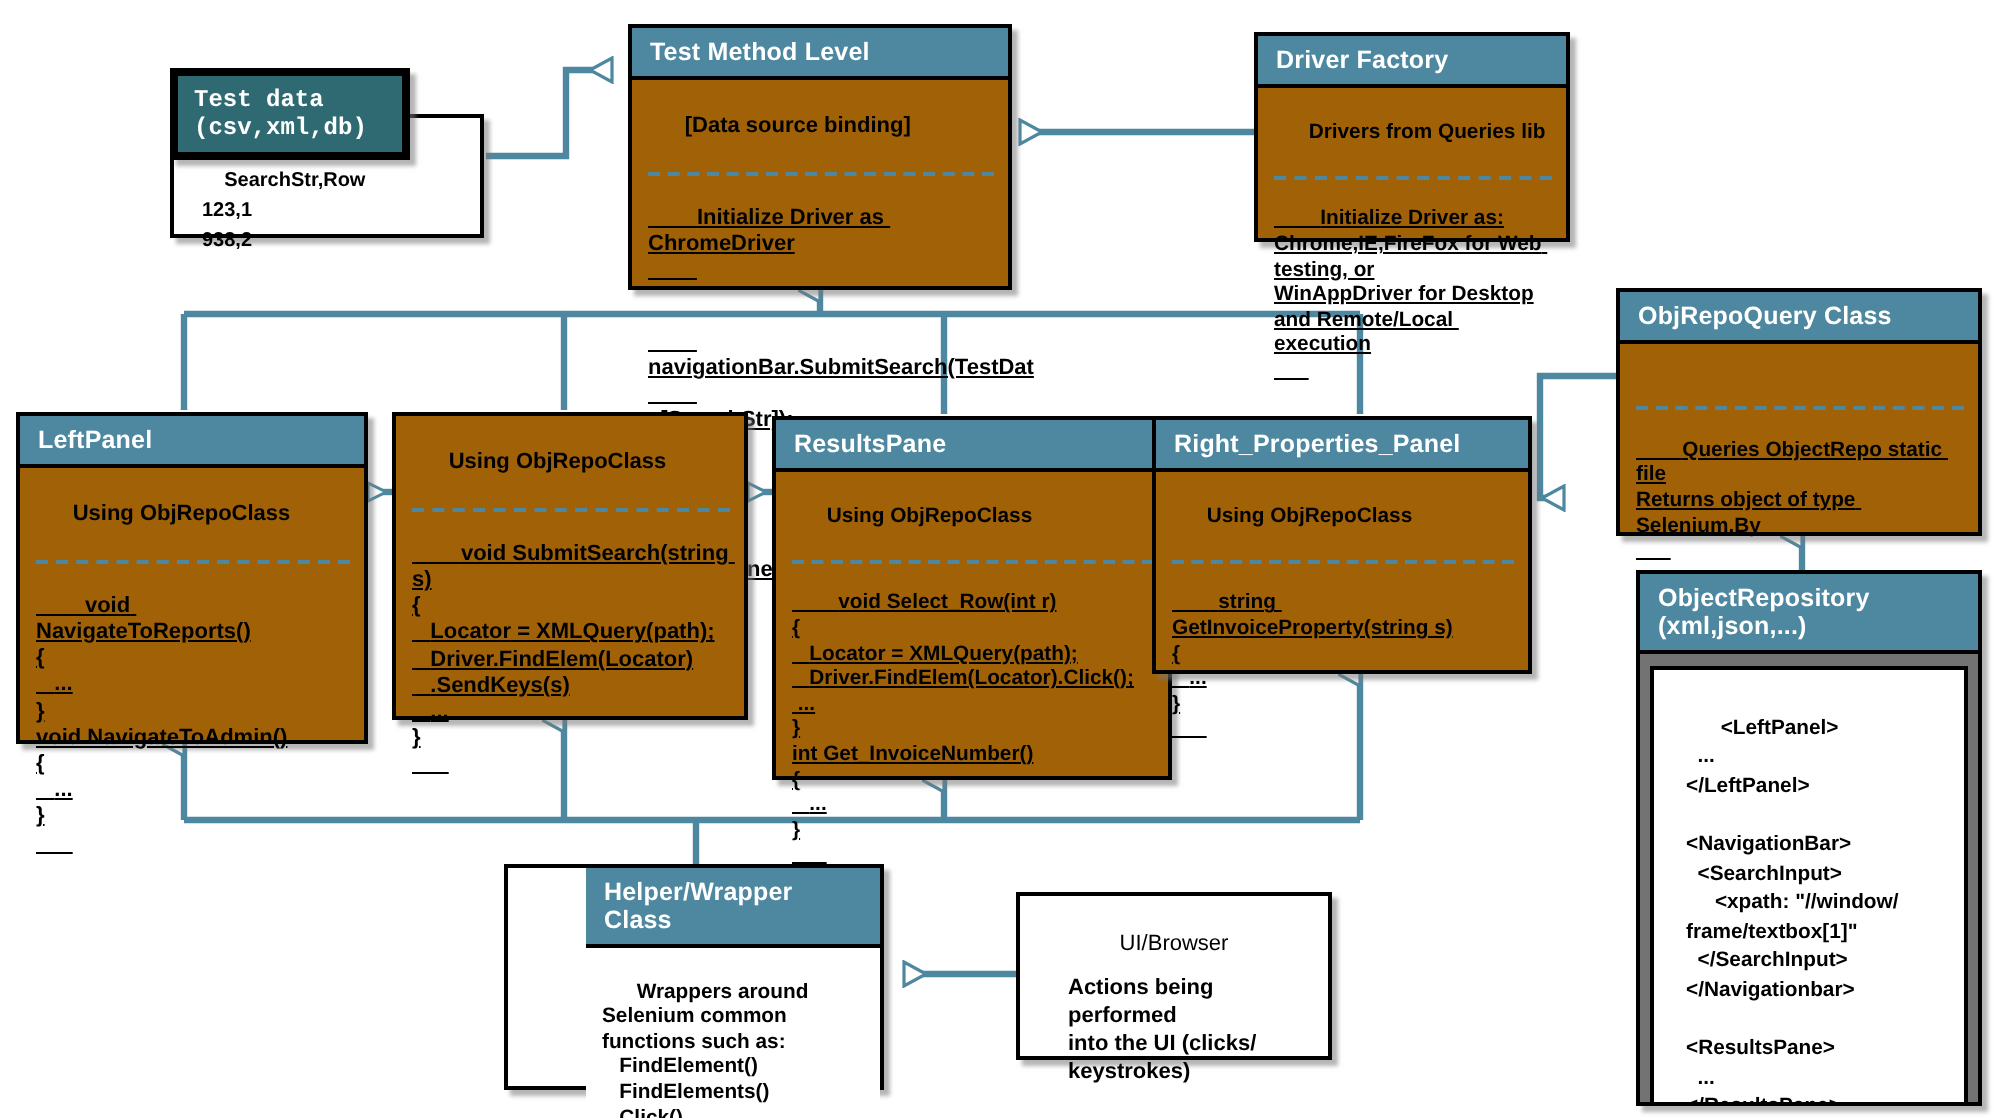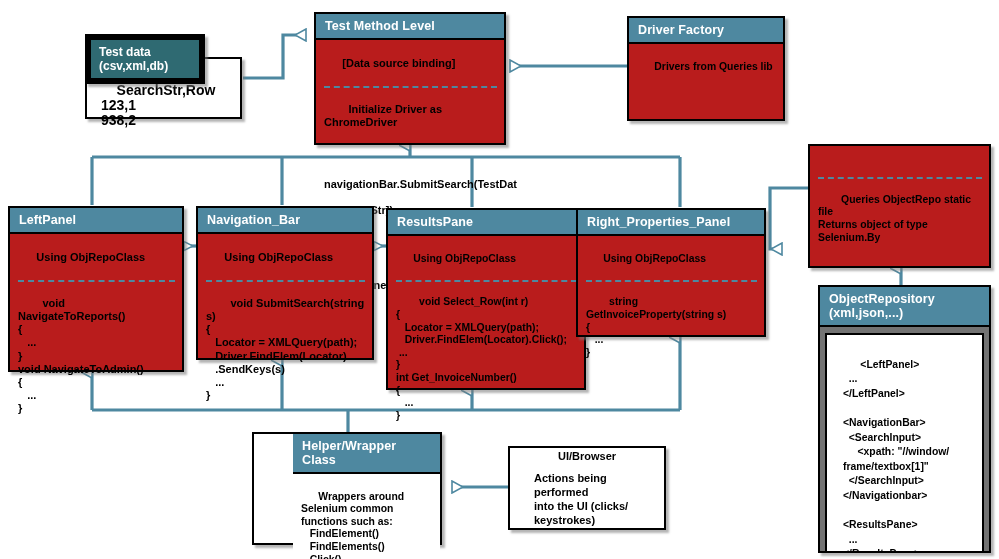--- a/index.html
+++ b/index.html
@@ -23,21 +23,21 @@
     width: 999px; height: 559px;
     z-index: 1;
   }
 
   
   .umlbox {
     position: absolute;
     z-index: 3;
     box-sizing: border-box;
     border: 2px solid #000000;
-    background: #b91c1c;
+    background: #a16207;
     box-shadow: 3px 3px 2px rgba(120,120,120,0.55);
   }
   .umlbox .hdr {
     background: #4e88a0;
     border-bottom: 2px solid #000000;
     color: #ffffff;
     font-weight: bold;
     font-size: 12.5px;
     padding: 5px 8px 5px 9px;
     letter-spacing: 0.1px;
@@ -49,70 +49,72 @@
     font-weight: bold;
     color: #000000;
     line-height: 13.2px;
     white-space: pre-wrap;
   }
   .umlbox .body.small { font-size: 10.4px; line-height: 12.6px; }
   .umlbox .compart {
     border-top: 2px dashed #4e88a0;
     margin: 2px 0 2px 0;
     padding-top: 2px;
+    text-decoration: underline;
   }
   .blank { display: block; height: 9px; }
 
   
   .notebox {
     position: absolute;
     z-index: 3;
     box-sizing: border-box;
     border: 2px solid #000000;
     background: #ffffff;
     box-shadow: 3px 3px 2px rgba(120,120,120,0.55);
     font-size: 11px;
     font-weight: bold;
     line-height: 14px;
     color: #000;
   }
   .notebox .title {
     text-align: center;
-    padding-top: 1px;
+    padding-top: 17px;
     font-size: 11px;
-    font-weight: bold;
+    font-weight: normal;
   }
   .notebox .txt { padding: 8px 10px 6px 24px; white-space: pre-wrap; }
 
   
   .plainwhite {
     position: absolute;
     z-index: 3;
     box-sizing: border-box;
     border: 2px solid #000;
     background: #ffffff;
     box-shadow: 3px 3px 2px rgba(120,120,120,0.55);
-    font-size: 14px;
+    font-size: 10px;
     font-weight: bold;
     line-height: 15px;
     padding: 9px 10px 8px 14px;
     white-space: pre-wrap;
   }
   
   .tabhdr {
     position: absolute;
     z-index: 4;
     box-sizing: border-box;
     background: #2f6a72;
-    border: 6px solid #000000;
+    border: 4px solid #000000;
     color: #fff;
     font-weight: bold;
     font-size: 12px;
     padding: 5px 8px;
     box-shadow: 3px 3px 2px rgba(120,120,120,0.55);
+    font-family: Liberation Mono, monospace;
   }
   .tabhdr.teal2 { background: #2f6a72; }
 
   
   .repo-body {
     padding: 8px 6px 6px 16px;
     font-size: 10.4px;
     font-weight: bold;
     line-height: 14.6px;
     white-space: pre-wrap;
@@ -200,20 +202,26 @@
       </div>
     </div>
   </div>
 
   <div class="umlbox" style="left:627px; top:16px; width:158px; height:105px;">
     <div class="hdr">
       <span>Driver Factory</span>
     </div>
     <div class="body small">
       <span>Drivers from Queries lib</span>
+      <div class="compart">
+        <span>Initialize Driver as:
+Chrome,IE,FireFox for Web testing, or
+WinAppDriver for Desktop
+and Remote/Local execution</span>
+      </div>
     </div>
   </div>
 
   <div class="umlbox" style="left:8px; top:206px; width:176px; height:166px;">
     <div class="hdr">
       <span>LeftPanel</span>
     </div>
     <div class="body">
       <span>Using ObjRepoClass</span>
       <div class="compart">
@@ -223,23 +231,20 @@
 }
 void NavigateToAdmin()
 {
    ...
 }</span>
       </div>
     </div>
   </div>
 
   <div class="umlbox" style="left:196px; top:206px; width:178px; height:154px;">
-    <div class="hdr">
-      <span>Navigation_Bar</span>
-    </div>
     <div class="body">
       <span>Using ObjRepoClass</span>
       <div class="compart">
         <span>void SubmitSearch(string s)
 {
    Locator = XMLQuery(path);
    Driver.FindElem(Locator)
    .SendKeys(s)
    ...
 }</span>
@@ -277,20 +282,23 @@
       <div class="compart">
         <span>string GetInvoiceProperty(string s)
 {
    ...
 }</span>
       </div>
     </div>
   </div>
 
   <div class="umlbox" style="left:808px; top:144px; width:183px; height:124px;">
+    <div class="hdr">
+      <span>ObjRepoQuery Class</span>
+    </div>
     <div class="body small">
       <div class="compart">
         <span>Queries ObjectRepo static file
 Returns object of type Selenium.By</span>
       </div>
     </div>
   </div>
 
   <div class="umlbox" style="left:818px; top:285px; width:173px; height:268px; background:#737373;">
     <div class="hdr">

